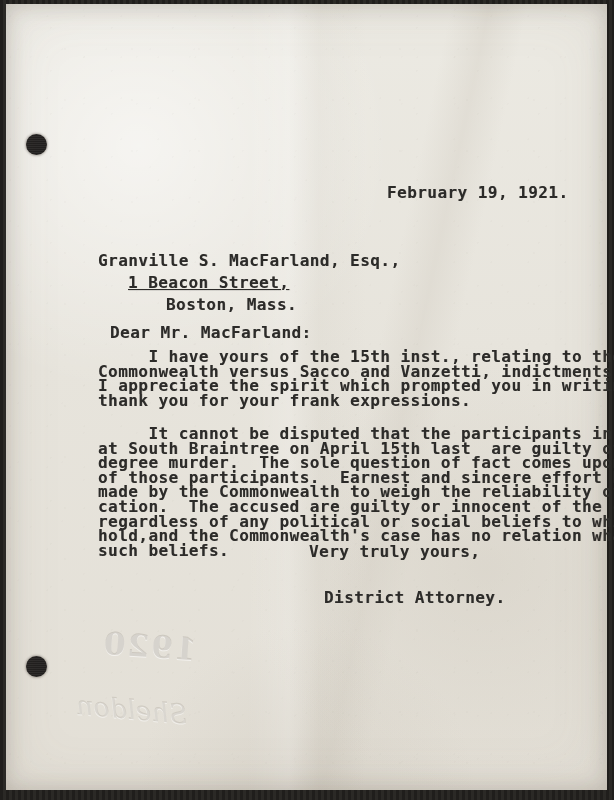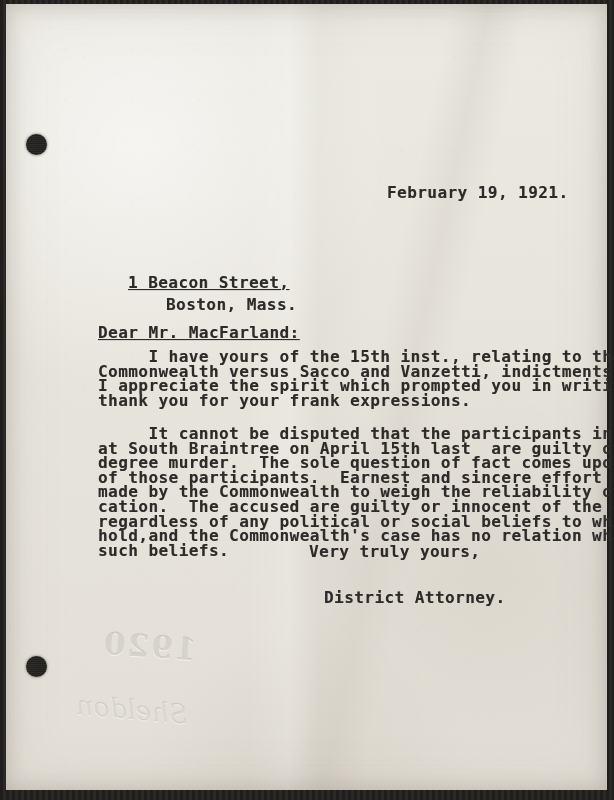--- a/index.html
+++ b/index.html
@@ -130,21 +130,21 @@
     white-space: pre;
     text-shadow: 0.35px 0.35px 0 rgba(60,58,55,0.40);
   }
 
   #date-line          { left: 381px; top: 182px; }
 
   #addressee-name     { left:  92px; top: 250px; }
   #addressee-street   { left: 122px; top: 272px; text-decoration: underline; }
   #addressee-city     { left: 160px; top: 294px; }
 
-  #salutation         { left:  92px; top: 322px; text-decoration: underline; }
+  #salutation         { left:  104px; top: 322px; }
 
   #para1 { left: 92px; top: 346px; }
   #para2 { left: 92px; top: 423px; }
 
   #closing            { left: 303px; top: 541px; text-align: right; }
   #signature-title    { left: 318px; top: 587px; }
 
   
   #vignette {
     position: absolute;
@@ -168,20 +168,21 @@
     <div class="showthrough" id="showthrough-year">1920</div>
     <div class="showthrough" id="showthrough-script">Sheldon</div>
 
     <div class="punch-hole" id="punch-hole-top"></div>
     <div class="punch-hole" id="punch-hole-bottom"></div>
 
     <div id="letter">
 
       <div class="tline" id="date-line">February 19, 1921.</div>
 
+      <div class="tline" id="addressee-name">Granville S. MacFarland, Esq.,</div>
       <div class="tline" id="addressee-street">1 Beacon Street,</div>
       <div class="tline" id="addressee-city">Boston, Mass.</div>
 
       <div class="tline" id="salutation">Dear Mr. MacFarland:</div>
 
       <div class="tline" id="para1">     I have yours of the 15th inst., relating to the cases of
 Commonwealth versus Sacco and Vanzetti, indictments for murder.
 I appreciate the spirit which prompted you in writing me and
 thank you for your frank expressions.</div>
 

